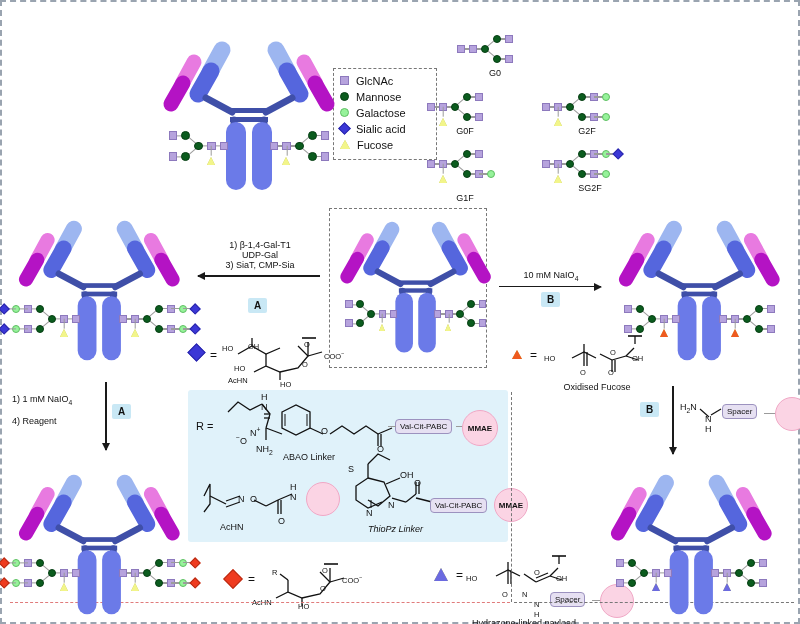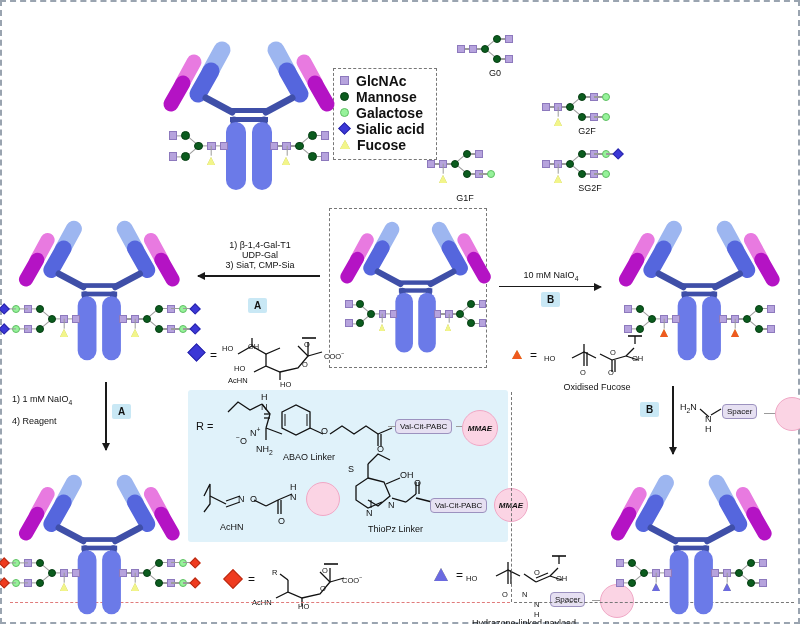--- a/index.html
+++ b/index.html
@@ -12,21 +12,21 @@
   #titlebar{position:absolute;left:6px;top:4px;width:784px;height:26px;
             background:#c9e8f5;display:flex;align-items:center;}
   #titlebar .t{font-size:15px;font-weight:bold;color:#111;padding-left:10px;letter-spacing:.1px;}
 
   
   .abs{position:absolute;}
   .lbl{font-size:9px;color:#111;white-space:nowrap;}
   .ctr{text-align:center;}
   .dashbox{position:absolute;border:1.6px dashed #777;box-sizing:border-box;background:transparent;}
   .legrow{display:flex;align-items:center;height:15px;margin:0 0 1px 6px;}
-  .legrow .nm{font-size:14px;margin-left:7px;color:#111;font-weight:bold;}
+  .legrow .nm{font-size:11px;margin-left:7px;color:#111;}
 
   
   .sq{width:9px;height:9px;background:#b6a3dd;border:1px solid #8d79bd;box-sizing:border-box;}
   .ci{width:9px;height:9px;border-radius:50%;background:#0b5c1e;border:1px solid #073f14;box-sizing:border-box;}
   .ci.gal{background:#96f29a;border-color:#5fbf63;}
   .dia{width:9px;height:9px;background:#3b37d6;transform:rotate(45deg);border:1px solid #2a27aa;box-sizing:border-box;}
   .dia.red{background:#ef3b1f;border-color:#b52c14;}
   .tri{width:0;height:0;border-left:5px solid transparent;border-right:5px solid transparent;
        border-bottom:9px solid #f2f58a;filter:drop-shadow(0 0 0 #b9bd4a);}
   .tri.red{border-bottom-color:#ef5a1f;}
@@ -49,21 +49,21 @@
   .badge{position:absolute;background:#c9e8f5;font-size:10px;font-weight:bold;
          padding:2px 6px;border-radius:2px;color:#111;}
 
   
   #inset{position:absolute;left:186px;top:388px;width:320px;height:152px;
          background:#e0f2fa;border-radius:3px;}
 
   
   .pill{position:absolute;background:#e6e0f2;border:1px solid #9c92bf;border-radius:4px;
         font-size:8px;padding:2px 4px;white-space:nowrap;color:#111;}
-  .payload{position:absolute;border-radius:50%;background:#fbd4e4;border:1px solid #f0a8c6;font-style:italic;}
+  .payload{position:absolute;border-radius:50%;background:#fbd4e4;border:1px solid #f0a8c6;}
 
   .chemtxt{position:absolute;font-size:9px;color:#111;white-space:nowrap;}
   .chemtxt.sm{font-size:7.5px;}
   sub{font-size:75%;}
   sup{font-size:75%;}
   .eq{position:absolute;font-size:12px;}
   .dotline{position:absolute;border-top:1.4px dashed #777;}
   .dotlinev{position:absolute;border-left:1.4px dashed #777;}
   .dotline.red{border-top-color:#e07b7b;}
   svg{overflow:visible;}
@@ -113,20 +113,42 @@
           <div class="sq" style="position: absolute; left: -0.14px; top: 12.86px; width: 8.28px; height: 8.28px;"></div>
           <div class="sq" style="position: absolute; left: 11.82px; top: 12.86px; width: 8.28px; height: 8.28px;"></div>
           <div class="ci" style="position: absolute; left: 23.78px; top: 12.86px; width: 8.28px; height: 8.28px;"></div>
           <div class="ci" style="position: absolute; left: 35.74px; top: 2.74px; width: 8.28px; height: 8.28px;"></div>
           <div class="ci" style="position: absolute; left: 35.74px; top: 22.98px; width: 8.28px; height: 8.28px;"></div>
           <div class="sq" style="position: absolute; left: 47.7px; top: 2.74px; width: 8.28px; height: 8.28px;"></div>
           <div class="sq" style="position: absolute; left: 47.7px; top: 22.98px; width: 8.28px; height: 8.28px;"></div>
         </div>
       </div>
     <div class="lbl ctr" style="width:76px;margin-top:2px;">G0</div>
+  </div>
+  <div class="abs" style="left:425px;top:88px;">
+    <div id="gly-G0F" style="position: relative; width: 74px; height: 34px;">
+        <div style="position: absolute; left: 0px; top: 0px;">
+          <div class="bond" style="left: 4px; top: 16.3px; width: 11.96px; transform-origin: 0px 50%; transform: rotate(0deg);"></div>
+          <div class="bond" style="left: 15.96px; top: 16.3px; width: 11.96px; transform-origin: 0px 50%; transform: rotate(0deg);"></div>
+          <div class="bond" style="left: 27.92px; top: 16.3px; width: 15.667px; transform-origin: 0px 50%; transform: rotate(-40.2364deg);"></div>
+          <div class="bond" style="left: 27.92px; top: 16.3px; width: 15.667px; transform-origin: 0px 50%; transform: rotate(40.2364deg);"></div>
+          <div class="bond" style="left: 39.88px; top: 6.18px; width: 11.96px; transform-origin: 0px 50%; transform: rotate(0deg);"></div>
+          <div class="bond" style="left: 39.88px; top: 26.42px; width: 11.96px; transform-origin: 0px 50%; transform: rotate(0deg);"></div>
+          <div class="sq" style="position: absolute; left: -0.14px; top: 12.86px; width: 8.28px; height: 8.28px;"></div>
+          <div class="sq" style="position: absolute; left: 11.82px; top: 12.86px; width: 8.28px; height: 8.28px;"></div>
+          <div class="ci" style="position: absolute; left: 23.78px; top: 12.86px; width: 8.28px; height: 8.28px;"></div>
+          <div class="ci" style="position: absolute; left: 35.74px; top: 2.74px; width: 8.28px; height: 8.28px;"></div>
+          <div class="ci" style="position: absolute; left: 35.74px; top: 22.98px; width: 8.28px; height: 8.28px;"></div>
+          <div class="sq" style="position: absolute; left: 47.7px; top: 2.74px; width: 8.28px; height: 8.28px;"></div>
+          <div class="sq" style="position: absolute; left: 47.7px; top: 22.98px; width: 8.28px; height: 8.28px;"></div>
+          <div class="bond" style="left: 15.96px; top: 16.3px; width: 9.614px; transform-origin: 0px 50%; transform: rotate(90deg);"></div>
+          <div class="tri" style="position: absolute; left: 11.82px; top: 27.534px; border-left-width: 4.14px; border-right-width: 4.14px; border-bottom-width: 8.28px;"></div>
+        </div>
+      </div>
+    <div class="lbl ctr" style="width:76px;margin-top:2px;">G0F</div>
   </div>
   <div class="abs" style="left:540px;top:88px;">
     <div id="gly-G2F" style="position: relative; width: 90px; height: 34px;">
         <div style="position: absolute; left: 0px; top: 0px;">
           <div class="bond" style="left: 4px; top: 16.3px; width: 11.96px; transform-origin: 0px 50%; transform: rotate(0deg);"></div>
           <div class="bond" style="left: 15.96px; top: 16.3px; width: 11.96px; transform-origin: 0px 50%; transform: rotate(0deg);"></div>
           <div class="bond" style="left: 27.92px; top: 16.3px; width: 15.667px; transform-origin: 0px 50%; transform: rotate(-40.2364deg);"></div>
           <div class="bond" style="left: 27.92px; top: 16.3px; width: 15.667px; transform-origin: 0px 50%; transform: rotate(40.2364deg);"></div>
           <div class="bond" style="left: 39.88px; top: 6.18px; width: 11.96px; transform-origin: 0px 50%; transform: rotate(0deg);"></div>
           <div class="bond" style="left: 39.88px; top: 26.42px; width: 11.96px; transform-origin: 0px 50%; transform: rotate(0deg);"></div>
@@ -311,21 +333,21 @@
       <line x1="62" y1="50" x2="72" y2="42" stroke="#111" stroke-width="1.3"></line>
       <line x1="72" y1="42" x2="72" y2="30" stroke="#111" stroke-width="1.3"></line>
       <line x1="75" y1="42" x2="75" y2="30" stroke="#111" stroke-width="1.3"></line>
       <line x1="72" y1="46" x2="88" y2="50" stroke="#111" stroke-width="1.3"></line>
     </svg>
     <div class="chemtxt" style="left:160px;top:74px;">S</div>
     <div class="chemtxt" style="left:212px;top:80px;">OH</div>
     <div class="chemtxt" style="left:178px;top:118px;">N</div>
     <div class="chemtxt" style="left:200px;top:110px;">N</div>
     <div class="chemtxt" style="left:226px;top:88px;">O</div>
-    <div class="chemtxt b" style="left:180px;top:134px;">ThioPz Linker</div>
+    <div class="chemtxt b" style="left:180px;top:134px;font-style:italic;">ThioPz Linker</div>
     <div class="pill" style="left:242px;top:108px;">Val-Cit-PABC</div>
     <div class="payload" style="left:306px;top:98px;width:32px;height:32px;display:flex;align-items:center;justify-content:center;">
       <span style="font-size:8px;font-weight:bold;">MMAE</span>
     </div>
   </div>
 
   <div class="abs" style="left:184px;top:330px;">
     <div class="dia" style="position:absolute;left:4px;top:14px;width:13px;height:13px;"></div>
     <div class="eq" style="left:24px;top:16px;">=</div>
     <svg class="abs" style="left:40px;top:0px;" width="120" height="52">

